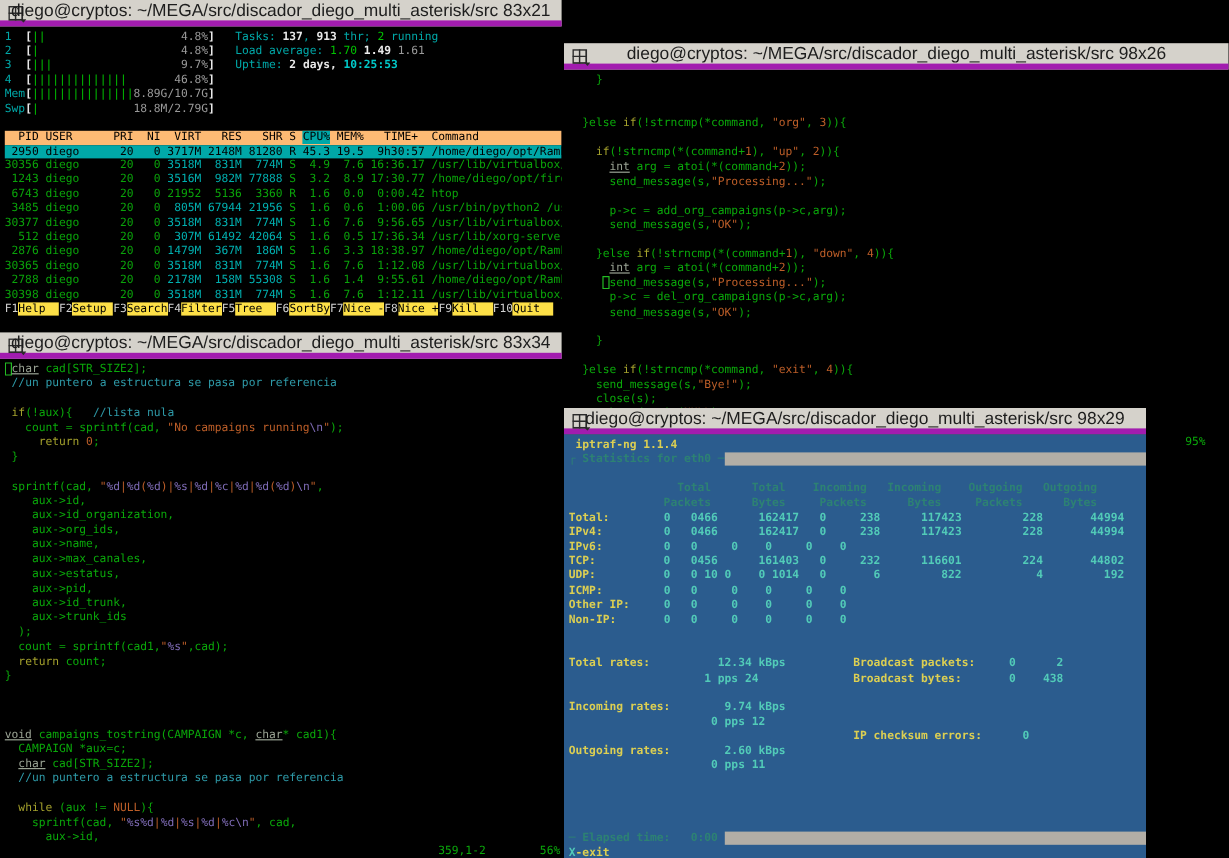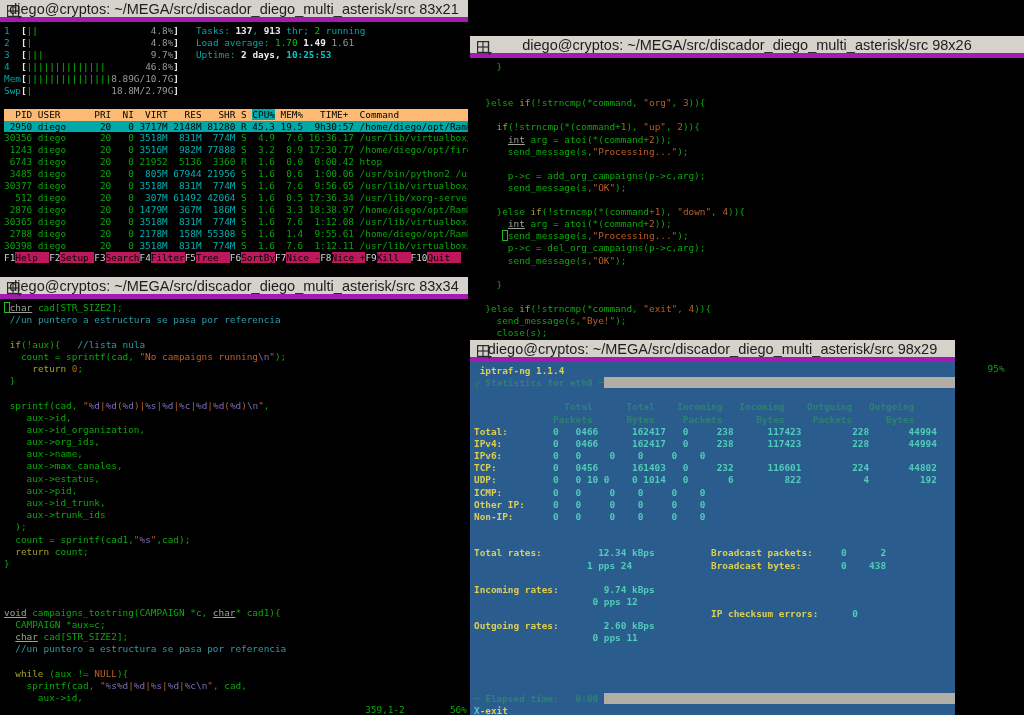--- a/index.html
+++ b/index.html
@@ -36,21 +36,21 @@
   .hcb{color:#00c9c9; font-weight:bold;}
   .hw {color:#eaeaea; font-weight:bold;}
   .hgr{color:#9a9a9a;}
   .hgb{color:#00c400;}
   .hcy{color:#00b0b0;}
   .hdrline{background:#fdba74; color:#000;}
   .hdrs{background:#00a8a8; color:#000;}
   .selrow{background:#00a8a8;}
   .sel{color:#000;}
   .fnk{color:#d2d2d2;}
-  .fnl{background:#be185d; color:#000;}
+  .fnl{background:#fde047; color:#000;}
   
   .vk {color:#a3a02c;}
   .vs {color:#bd5e28;}
   .vn {color:#bd5e28;}
   .vc {color:#2e9aa8;margin-top:43px;}
   .vt {color:#9aa394;text-decoration:underline;}
   .vsp{color:#7e6bb5;}
   .cur{box-shadow:inset 0 0 0 1px #23bb23;}
   
   .il {color:#dccf52;}

